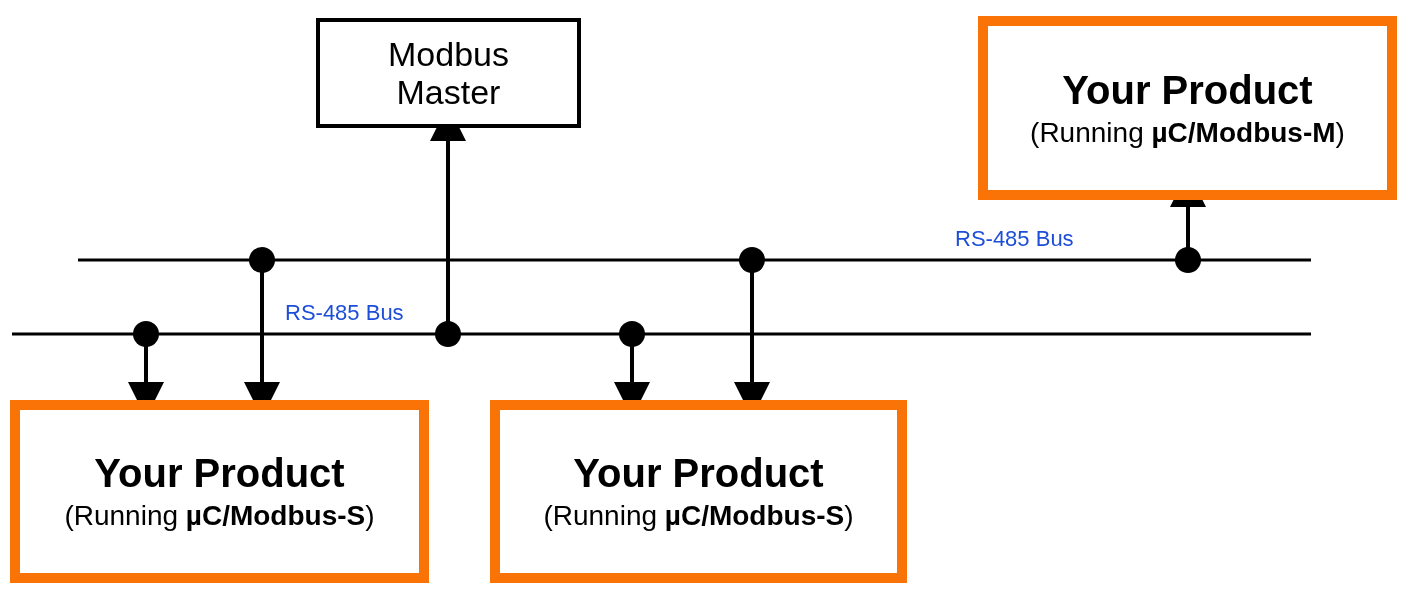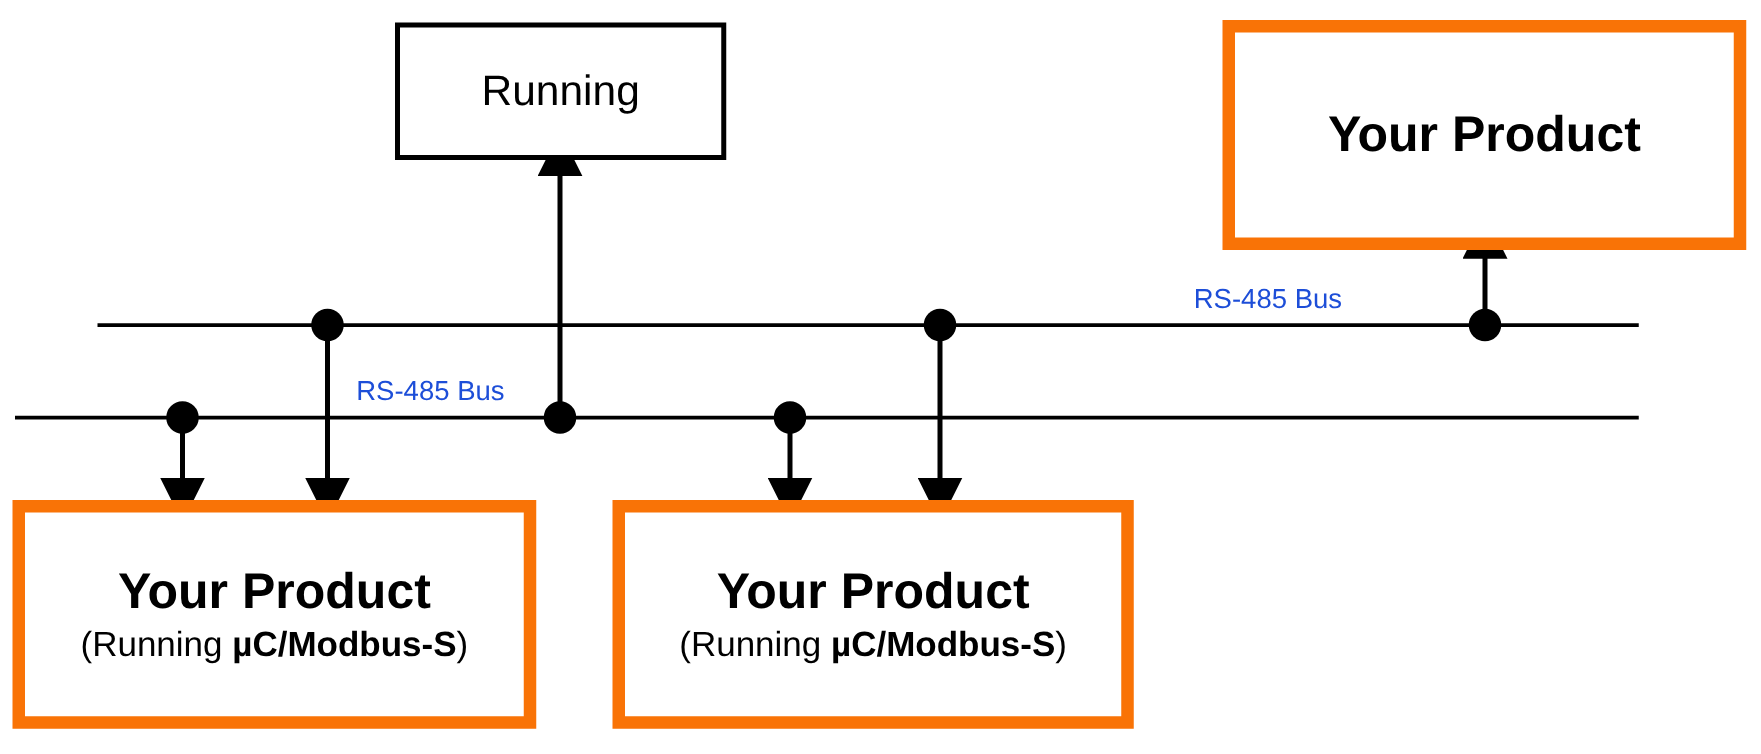--- a/index.html
+++ b/index.html
@@ -104,25 +104,27 @@
     <circle cx="1188" cy="260" r="13" fill="#000000"></circle>
     <circle cx="146" cy="334" r="13" fill="#000000"></circle>
     <circle cx="448" cy="334" r="13" fill="#000000"></circle>
     <circle cx="632" cy="334" r="13" fill="#000000"></circle>
   </svg>
 
   <div class="bus-label" style="left:955px; top:226px;">RS-485 Bus</div>
   <div class="bus-label" style="left:285px; top:300px;">RS-485 Bus</div>
 
   <div class="node-box black" style="left:316px; top:18px; width:265px; height:110px;">
-    <div class="title-plain">Running</div>
+    <div class="title-plain">Modbus</div>
+    <div class="title-plain">Master</div>
   </div>
 
   <div class="node-box orange" style="left:978px; top:16px; width:419px; height:184px;">
     <div class="title-bold">Your Product</div>
+    <div class="subtitle"><span>(Running </span><b>µC/Modbus-M</b><span>)</span></div>
   </div>
 
   <div class="node-box orange" style="left:10px; top:400px; width:419px; height:183px;">
     <div class="title-bold">Your Product</div>
     <div class="subtitle"><span>(Running </span><b>µC/Modbus-S</b><span>)</span></div>
   </div>
 
   <div class="node-box orange" style="left:490px; top:400px; width:417px; height:183px;">
     <div class="title-bold">Your Product</div>
     <div class="subtitle"><span>(Running </span><b>µC/Modbus-S</b><span>)</span></div>

